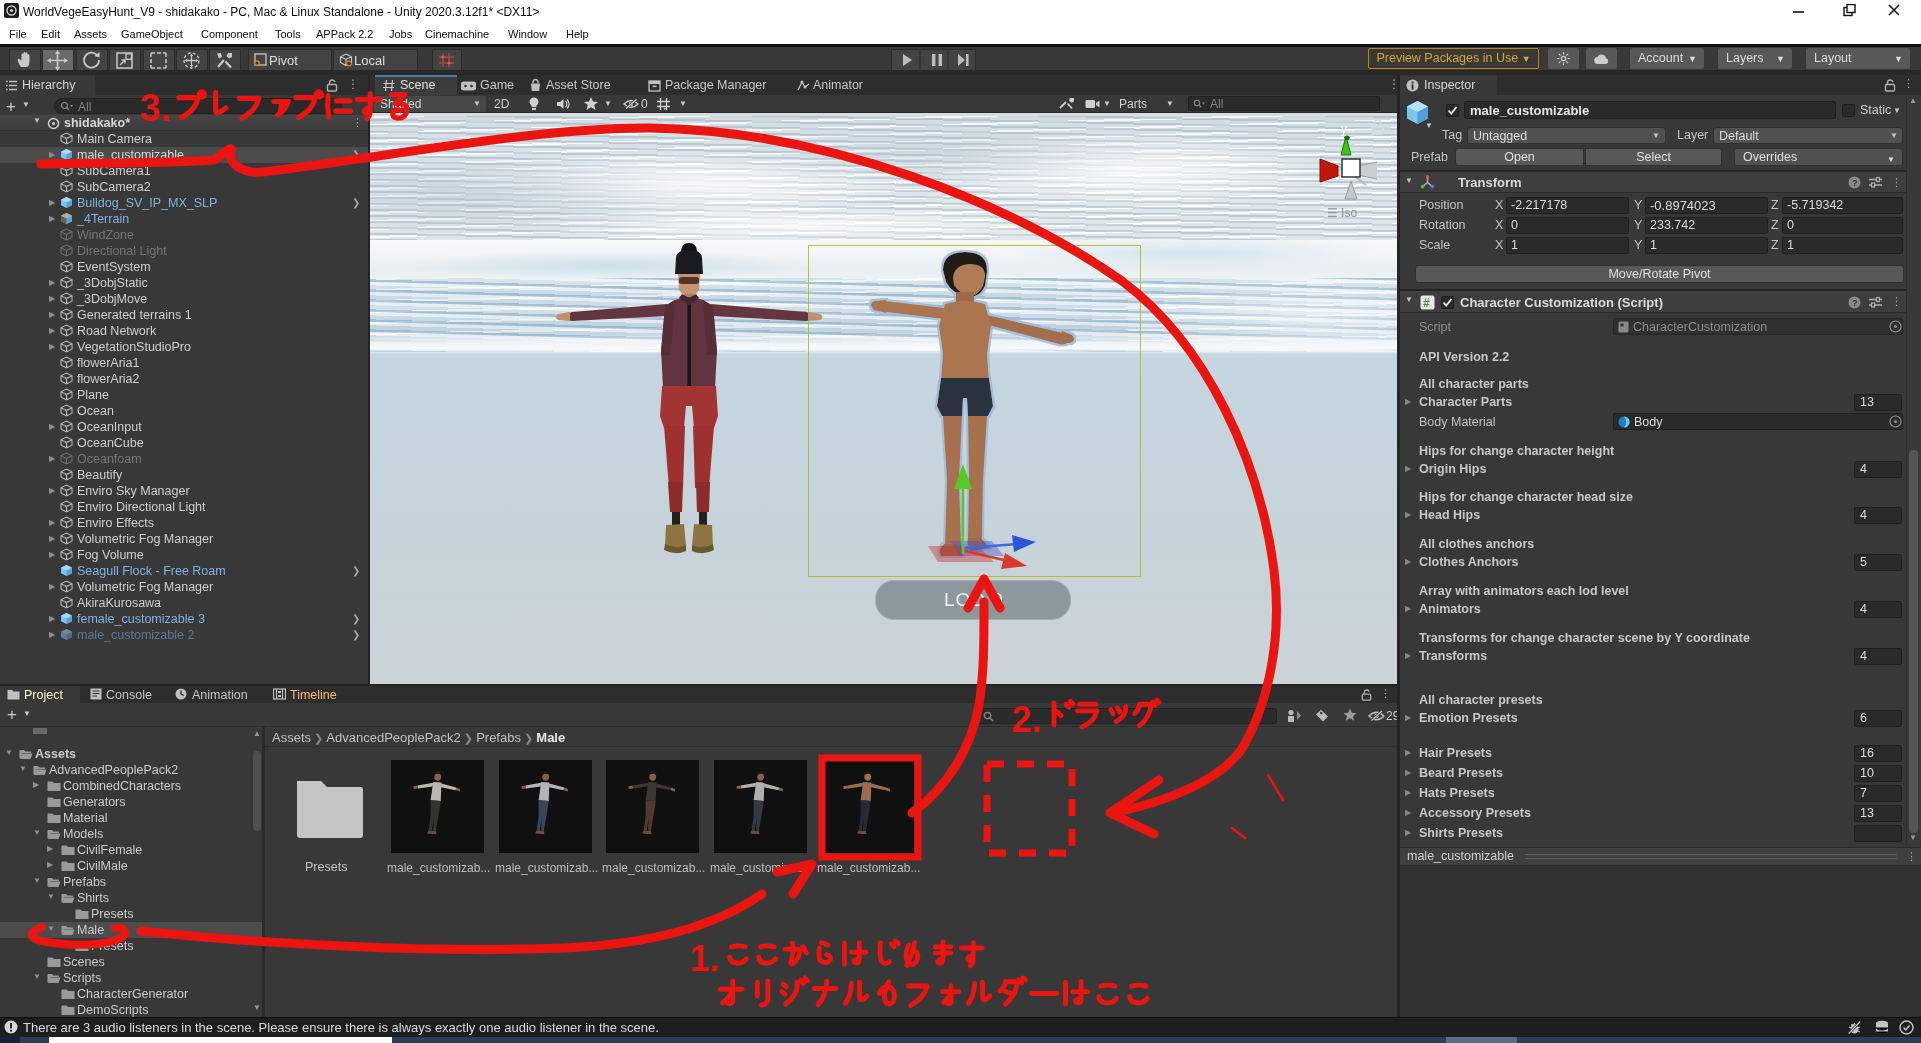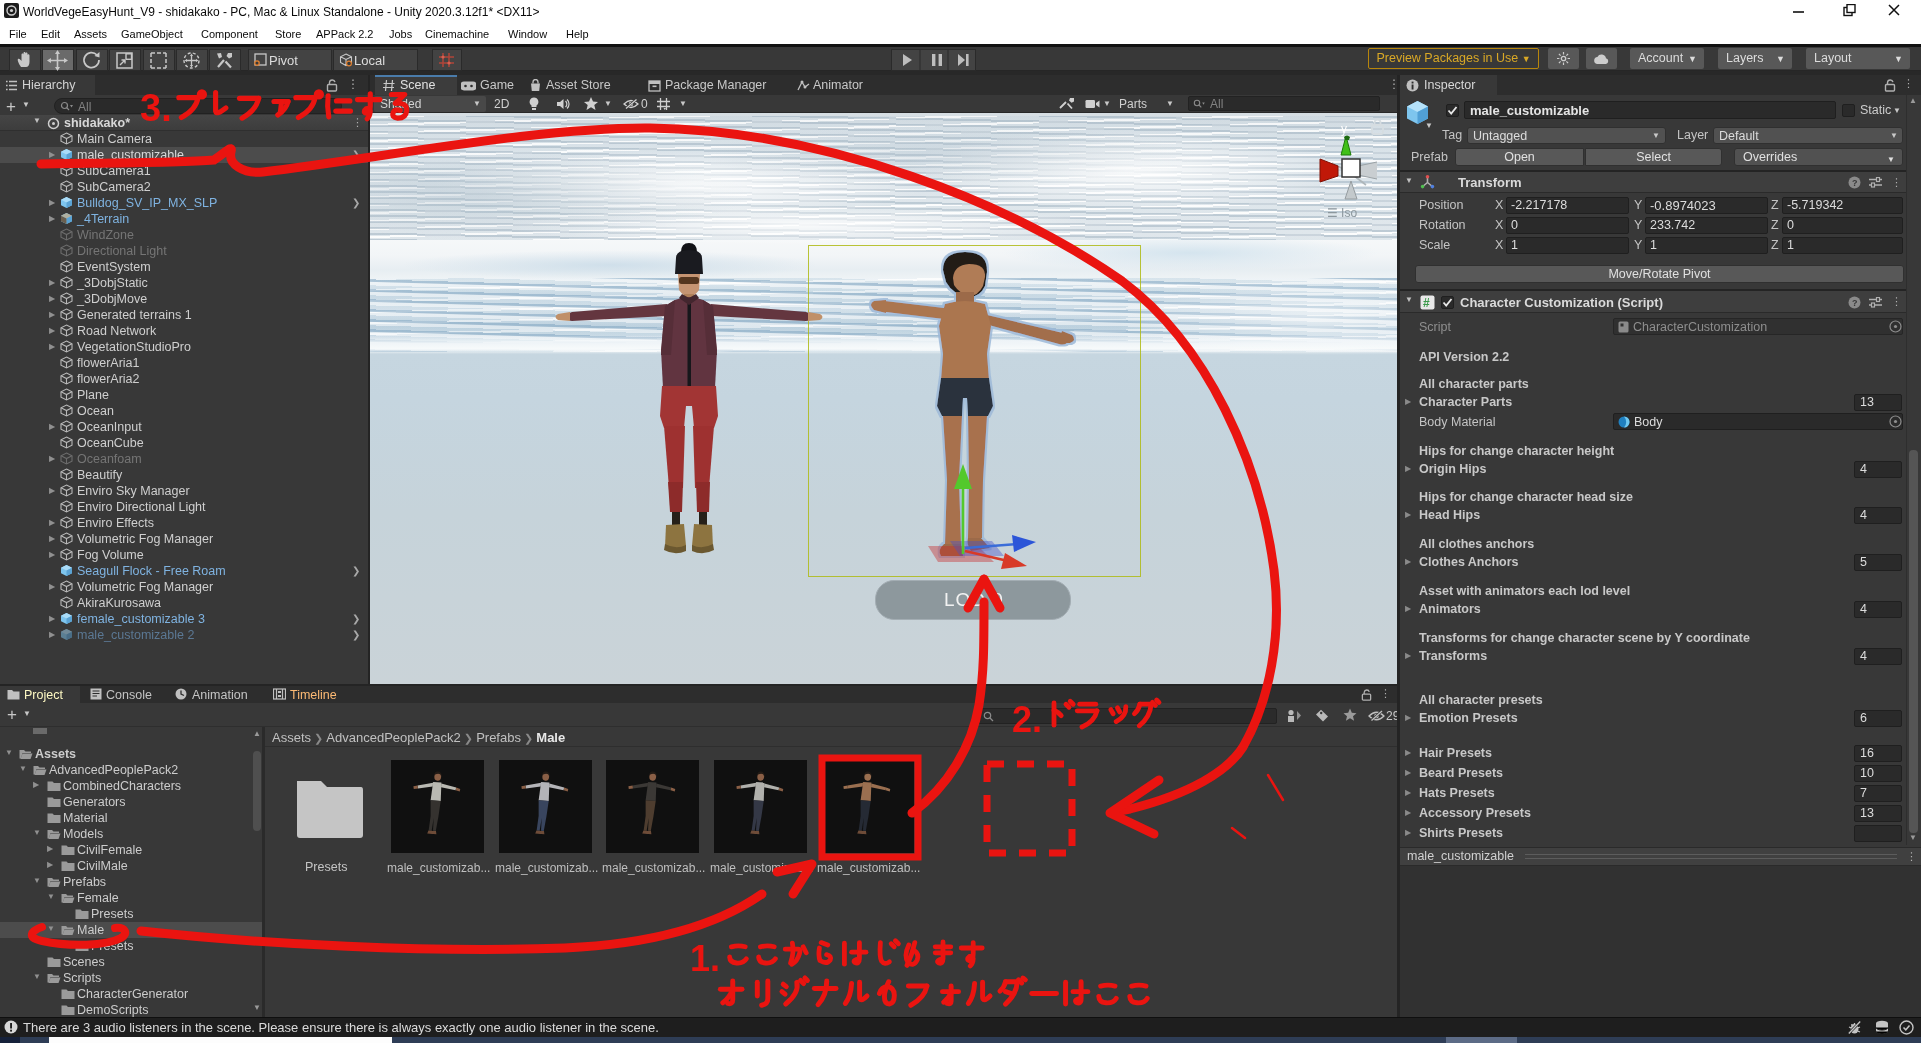--- a/index.html
+++ b/index.html
@@ -20,21 +20,21 @@
     <rect x="53" y="3.5" width="8" height="8" fill="none" stroke="#111" stroke-width="1.4"></rect>
     <rect x="56" y="0.5" width="8" height="8" fill="#fff" stroke="#111" stroke-width="1.4"></rect>
     <path d="M98 1 L108 11 M108 1 L98 11" stroke="#111" stroke-width="1.5"></path>
   </svg>
 <div class="a" style="left:0;top:22px;width:1921px;height:22px;background:#fff"></div>
 <div class="tx" style="left:9px;top:28px;font-size:11px;color:#0a0a0a">File</div>
 <div class="tx" style="left:41px;top:28px;font-size:11px;color:#0a0a0a">Edit</div>
 <div class="tx" style="left:74px;top:28px;font-size:11px;color:#0a0a0a">Assets</div>
 <div class="tx" style="left:121px;top:28px;font-size:11px;color:#0a0a0a">GameObject</div>
 <div class="tx" style="left:201px;top:28px;font-size:11px;color:#0a0a0a">Component</div>
-<div class="tx" style="left:275px;top:28px;font-size:11px;color:#0a0a0a">Store</div>
+<div class="tx" style="left:275px;top:28px;font-size:11px;color:#0a0a0a">Tools</div>
 <div class="tx" style="left:316px;top:28px;font-size:11px;color:#0a0a0a">APPack 2.2</div>
 <div class="tx" style="left:389px;top:28px;font-size:11px;color:#0a0a0a">Jobs</div>
 <div class="tx" style="left:425px;top:28px;font-size:11px;color:#0a0a0a">Cinemachine</div>
 <div class="tx" style="left:508px;top:28px;font-size:11px;color:#0a0a0a">Window</div>
 <div class="tx" style="left:566px;top:28px;font-size:11px;color:#0a0a0a">Help</div>
 <div class="a" style="left:0;top:44px;width:1921px;height:3px;background:#111"></div>
 <div class="a" style="left:0;top:47px;width:1921px;height:24px;background:#383838;border-bottom:1px solid #262626"></div>
 <div class="a" style="left:9px;top:49px;width:32px;height:22px;background:#434343;border:1px solid #2a2a2a">
     <svg width="23" height="23" viewBox="0 0 23 23" style="margin:-1px auto 0 3px">
       <path d="M8 18 C6 15 4 11 5 10 C6 9 7.5 10.5 8.5 12 L8.5 5.5 C8.5 4 10.5 4 10.5 5.5 L10.5 4 C10.5 2.5 12.5 2.5 12.5 4 L12.5 4.5 C12.5 3 14.5 3 14.5 4.5 L14.5 6 C14.5 5 16.5 5 16.5 6.5 L16.5 13 C16.5 16 15 18 13 18 Z" fill="#c8c8c8"></path>
@@ -682,21 +682,21 @@
 <svg class="a" style="left:47px;top:876px" width="14" height="12" viewBox="0 0 14 12">
     <path d="M0.5 2 H5 L6.5 3.5 H12 V5 H3.5 L2 10.5 H0.5 Z" fill="#9a9a9a"></path>
     <path d="M3.5 5.5 H13.5 L11.5 11 H1.5 Z" fill="#9a9a9a"></path>
   </svg>
 <div class="tx" style="left:63px;top:875px;font-size:12.5px;color:#cccccc;font-weight:normal">Prefabs</div>
 <div class="tx" style="left:47px;top:892px;font-size:8px;color:#909090">▼</div>
 <svg class="a" style="left:61px;top:892px" width="14" height="12" viewBox="0 0 14 12">
     <path d="M0.5 2 H5 L6.5 3.5 H12 V5 H3.5 L2 10.5 H0.5 Z" fill="#9a9a9a"></path>
     <path d="M3.5 5.5 H13.5 L11.5 11 H1.5 Z" fill="#9a9a9a"></path>
   </svg>
-<div class="tx" style="left:77px;top:891px;font-size:12.5px;color:#cccccc;font-weight:normal">Female</div>
+<div class="tx" style="left:77px;top:891px;font-size:12.5px;color:#cccccc;font-weight:normal">Shirts</div>
 <svg class="a" style="left:75px;top:908px" width="14" height="12" viewBox="0 0 14 12">
     <path d="M0.5 1.5 H5.5 L7 3 H13.5 V11 H0.5 Z" fill="#9a9a9a"></path>
   </svg>
 <div class="tx" style="left:91px;top:907px;font-size:12.5px;color:#cccccc;font-weight:normal">Presets</div>
 <div class="a" style="left:0;top:922px;width:262px;height:16px;background:#4c4c4c"></div>
 <div class="tx" style="left:47px;top:924px;font-size:8px;color:#909090">▼</div>
 <svg class="a" style="left:61px;top:924px" width="14" height="12" viewBox="0 0 14 12">
     <path d="M0.5 2 H5 L6.5 3.5 H12 V5 H3.5 L2 10.5 H0.5 Z" fill="#9a9a9a"></path>
     <path d="M3.5 5.5 H13.5 L11.5 11 H1.5 Z" fill="#9a9a9a"></path>
   </svg>
@@ -953,21 +953,21 @@
 <div class="tx" style="left:1419px;top:490px;font-size:12.5px;font-weight:bold;color:#c8c8c8">Hips for change character head size</div>
 <div class="tx" style="left:1405px;top:510px;font-size:8px;color:#8a8a8a">▶</div>
 <div class="tx" style="left:1419px;top:508px;font-size:12.5px;font-weight:bold;color:#c8c8c8">Head Hips</div>
 <div class="a" style="left:1854px;top:507px;width:48px;height:17px;background:#2a2a2a;border:1px solid #1f1f1f;border-radius:2px"></div>
 <div class="tx" style="left:1860px;top:508px;font-size:12.5px;color:#dcdcdc">4</div>
 <div class="tx" style="left:1419px;top:537px;font-size:12.5px;font-weight:bold;color:#c8c8c8">All clothes anchors</div>
 <div class="tx" style="left:1405px;top:557px;font-size:8px;color:#8a8a8a">▶</div>
 <div class="tx" style="left:1419px;top:555px;font-size:12.5px;font-weight:bold;color:#c8c8c8">Clothes Anchors</div>
 <div class="a" style="left:1854px;top:554px;width:48px;height:17px;background:#2a2a2a;border:1px solid #1f1f1f;border-radius:2px"></div>
 <div class="tx" style="left:1860px;top:555px;font-size:12.5px;color:#dcdcdc">5</div>
-<div class="tx" style="left:1419px;top:584px;font-size:12.5px;font-weight:bold;color:#c8c8c8">Asset with animators each lod level</div>
+<div class="tx" style="left:1419px;top:584px;font-size:12.5px;font-weight:bold;color:#c8c8c8">Array with animators each lod level</div>
 <div class="tx" style="left:1405px;top:604px;font-size:8px;color:#8a8a8a">▶</div>
 <div class="tx" style="left:1419px;top:602px;font-size:12.5px;font-weight:bold;color:#c8c8c8">Animators</div>
 <div class="a" style="left:1854px;top:601px;width:48px;height:17px;background:#2a2a2a;border:1px solid #1f1f1f;border-radius:2px"></div>
 <div class="tx" style="left:1860px;top:602px;font-size:12.5px;color:#dcdcdc">4</div>
 <div class="tx" style="left:1419px;top:631px;font-size:12.5px;font-weight:bold;color:#c8c8c8">Transforms for change character scene by Y coordinate</div>
 <div class="tx" style="left:1405px;top:651px;font-size:8px;color:#8a8a8a">▶</div>
 <div class="tx" style="left:1419px;top:649px;font-size:12.5px;font-weight:bold;color:#c8c8c8">Transforms</div>
 <div class="a" style="left:1854px;top:648px;width:48px;height:17px;background:#2a2a2a;border:1px solid #1f1f1f;border-radius:2px"></div>
 <div class="tx" style="left:1860px;top:649px;font-size:12.5px;color:#dcdcdc">4</div>
 <div class="tx" style="left:1419px;top:693px;font-size:12.5px;font-weight:bold;color:#c8c8c8">All character presets</div>

